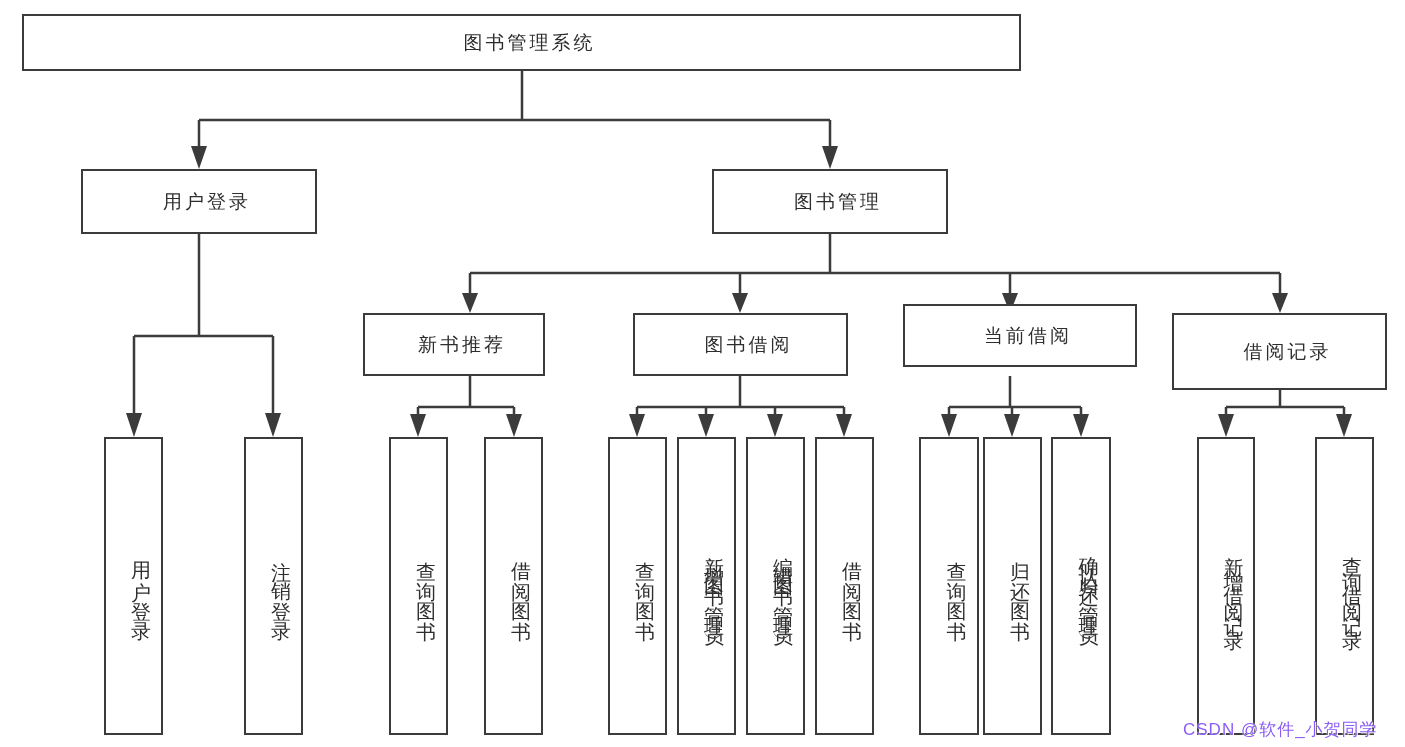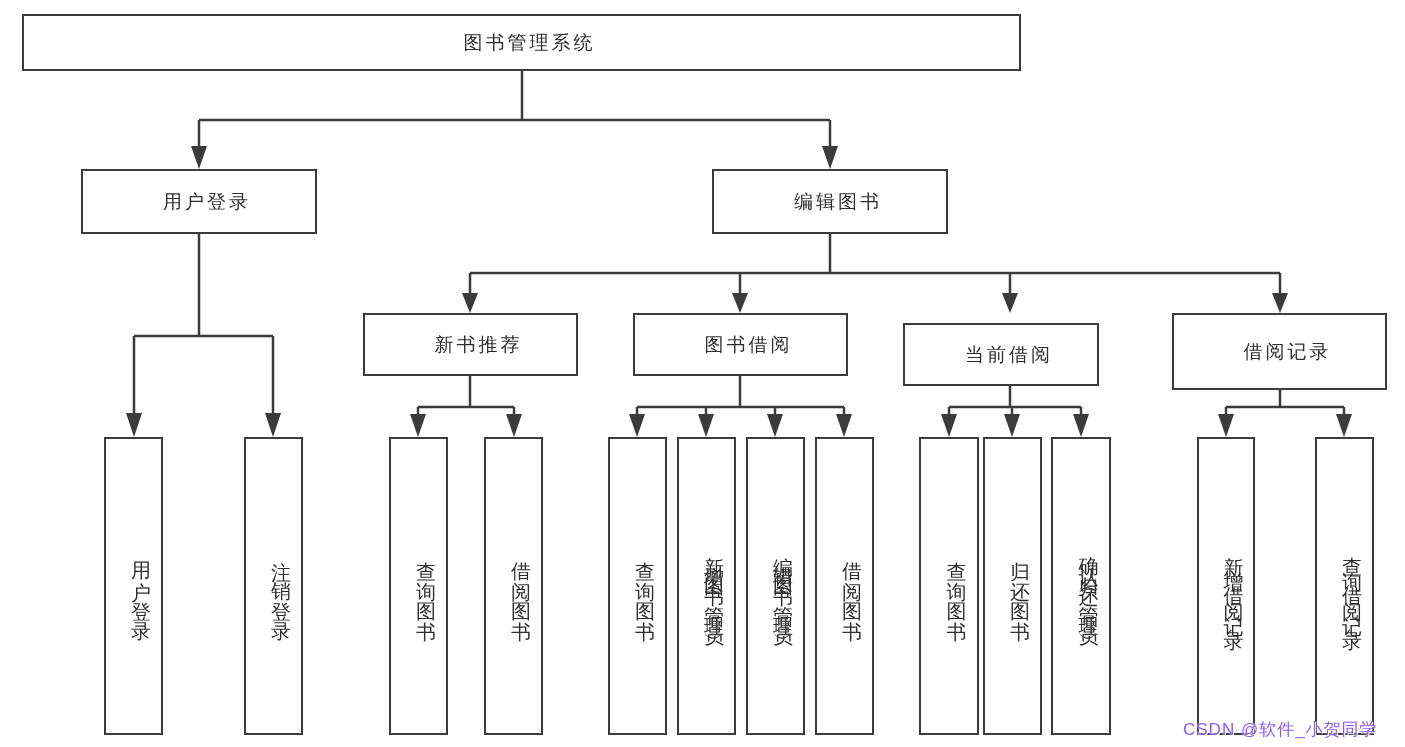--- a/index.html
+++ b/index.html
@@ -33,23 +33,23 @@
     padding-left: 16px;
   }
   .hbox {
     font-size: 19px;
     letter-spacing: 3px;
     white-space: nowrap;
   }
   .n-root    { left: 22px;   top: 14px;  width: 999px; height: 57px; }
   .n-login   { left: 81px;   top: 169px; width: 236px; height: 65px; }
   .n-mgmt    { left: 712px;  top: 169px; width: 236px; height: 65px; }
-  .n-newrec  { left: 363px;  top: 313px; width: 215px; height: 63px; }
+  .n-newrec  { left: 363px;  top: 313px; width: 182px; height: 63px; }
   .n-borrow  { left: 633px;  top: 313px; width: 215px; height: 63px; text-align: right; }
-  .n-current { left: 903px;  top: 323px; width: 196px; height: 63px; }
+  .n-current { left: 903px;  top: 304px; width: 234px; height: 63px; }
   .n-records { left: 1172px; top: 313px; width: 215px; height: 77px; }
 
   .leaf {
     top: 437px;
     height: 298px;
     writing-mode: vertical-rl;
     text-orientation: mixed;
     font-size: 20px;
     line-height: 1;
   }
@@ -124,21 +124,21 @@
       <polygon points="1004,414 1020,414 1012,437"></polygon>
       <polygon points="1073,414 1089,414 1081,437"></polygon>
       <polygon points="1218,414 1234,414 1226,437"></polygon>
       <polygon points="1336,414 1352,414 1344,437"></polygon>
     </g>
   </svg>
 
   <div class="node hbox n-root">图书管理系统</div>
 
   <div class="node hbox n-login">用户登录</div>
-  <div class="node hbox n-mgmt">编辑图书</div>
+  <div class="node hbox n-mgmt">图书管理</div>
 
   <div class="node hbox n-newrec">新书推荐</div>
   <div class="node hbox n-borrow">图书借阅</div>
   <div class="node hbox n-current">当前借阅</div>
   <div class="node hbox n-records">借阅记录</div>
 
   <div class="node leaf ls-lg l-a1">用户登录</div>
   <div class="node leaf ls-lg l-a2">注销登录</div>
 
   <div class="node leaf ls-lg l-b1">查询图书</div>

